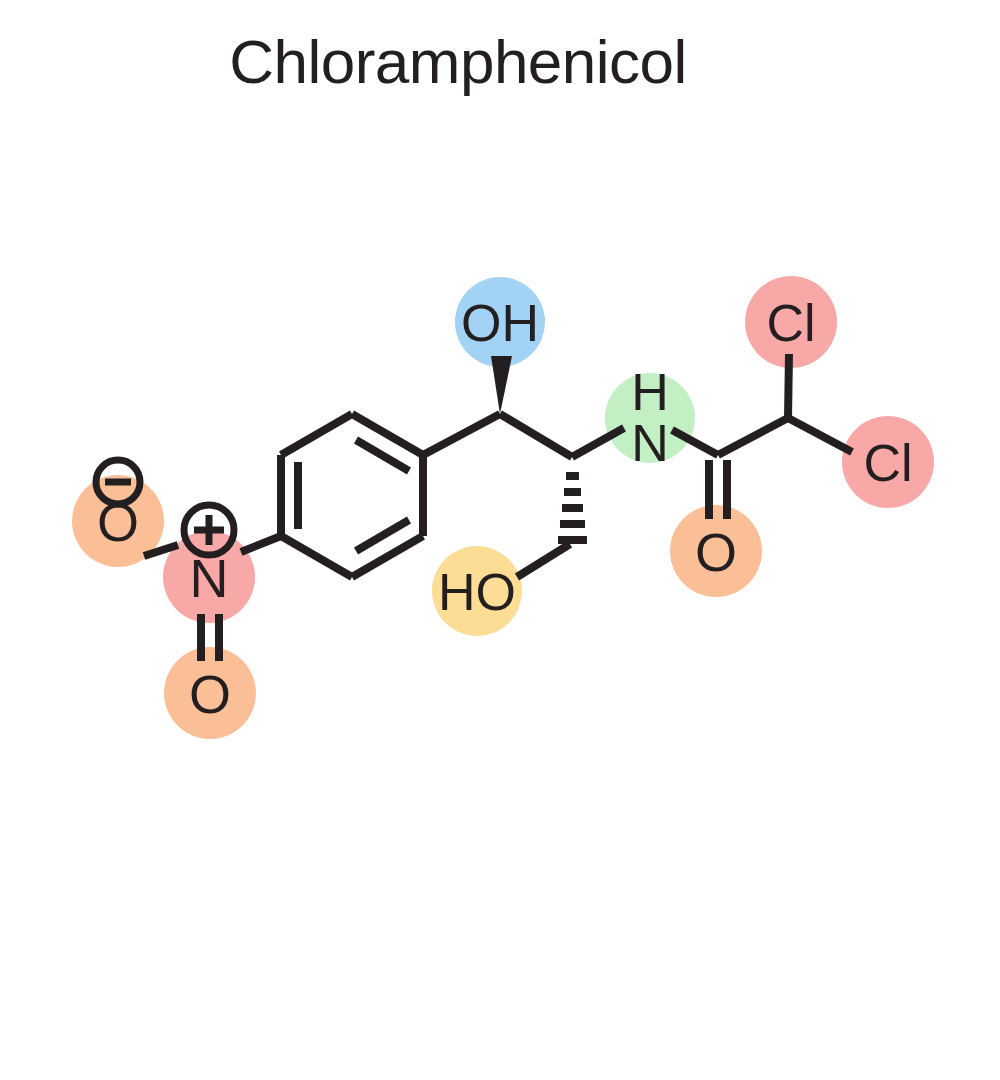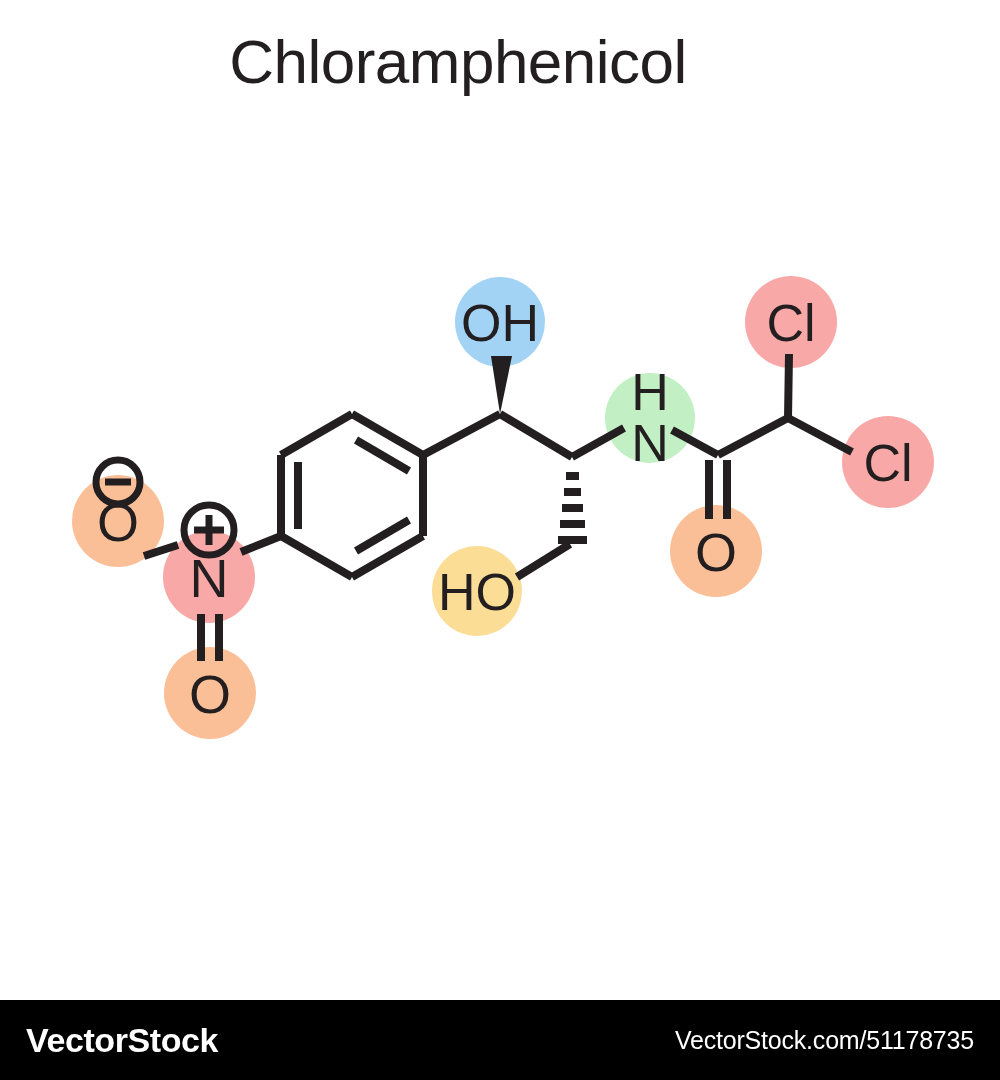--- a/index.html
+++ b/index.html
@@ -173,18 +173,14 @@
 
       <text class="atom-label" x="716" y="552" font-size="54">O</text>
 
       <text class="atom-label" x="791" y="323" font-size="52">Cl</text>
 
       <text class="atom-label" x="888" y="463" font-size="52">Cl</text>
     </g>
 
   </svg>
 
-  <div id="footer">
-    <div id="footer-brand">VectorStock</div>
-    <div id="footer-url">VectorStock.com/51178735</div>
-  </div>
 
 </div>
 
 </body></html>

